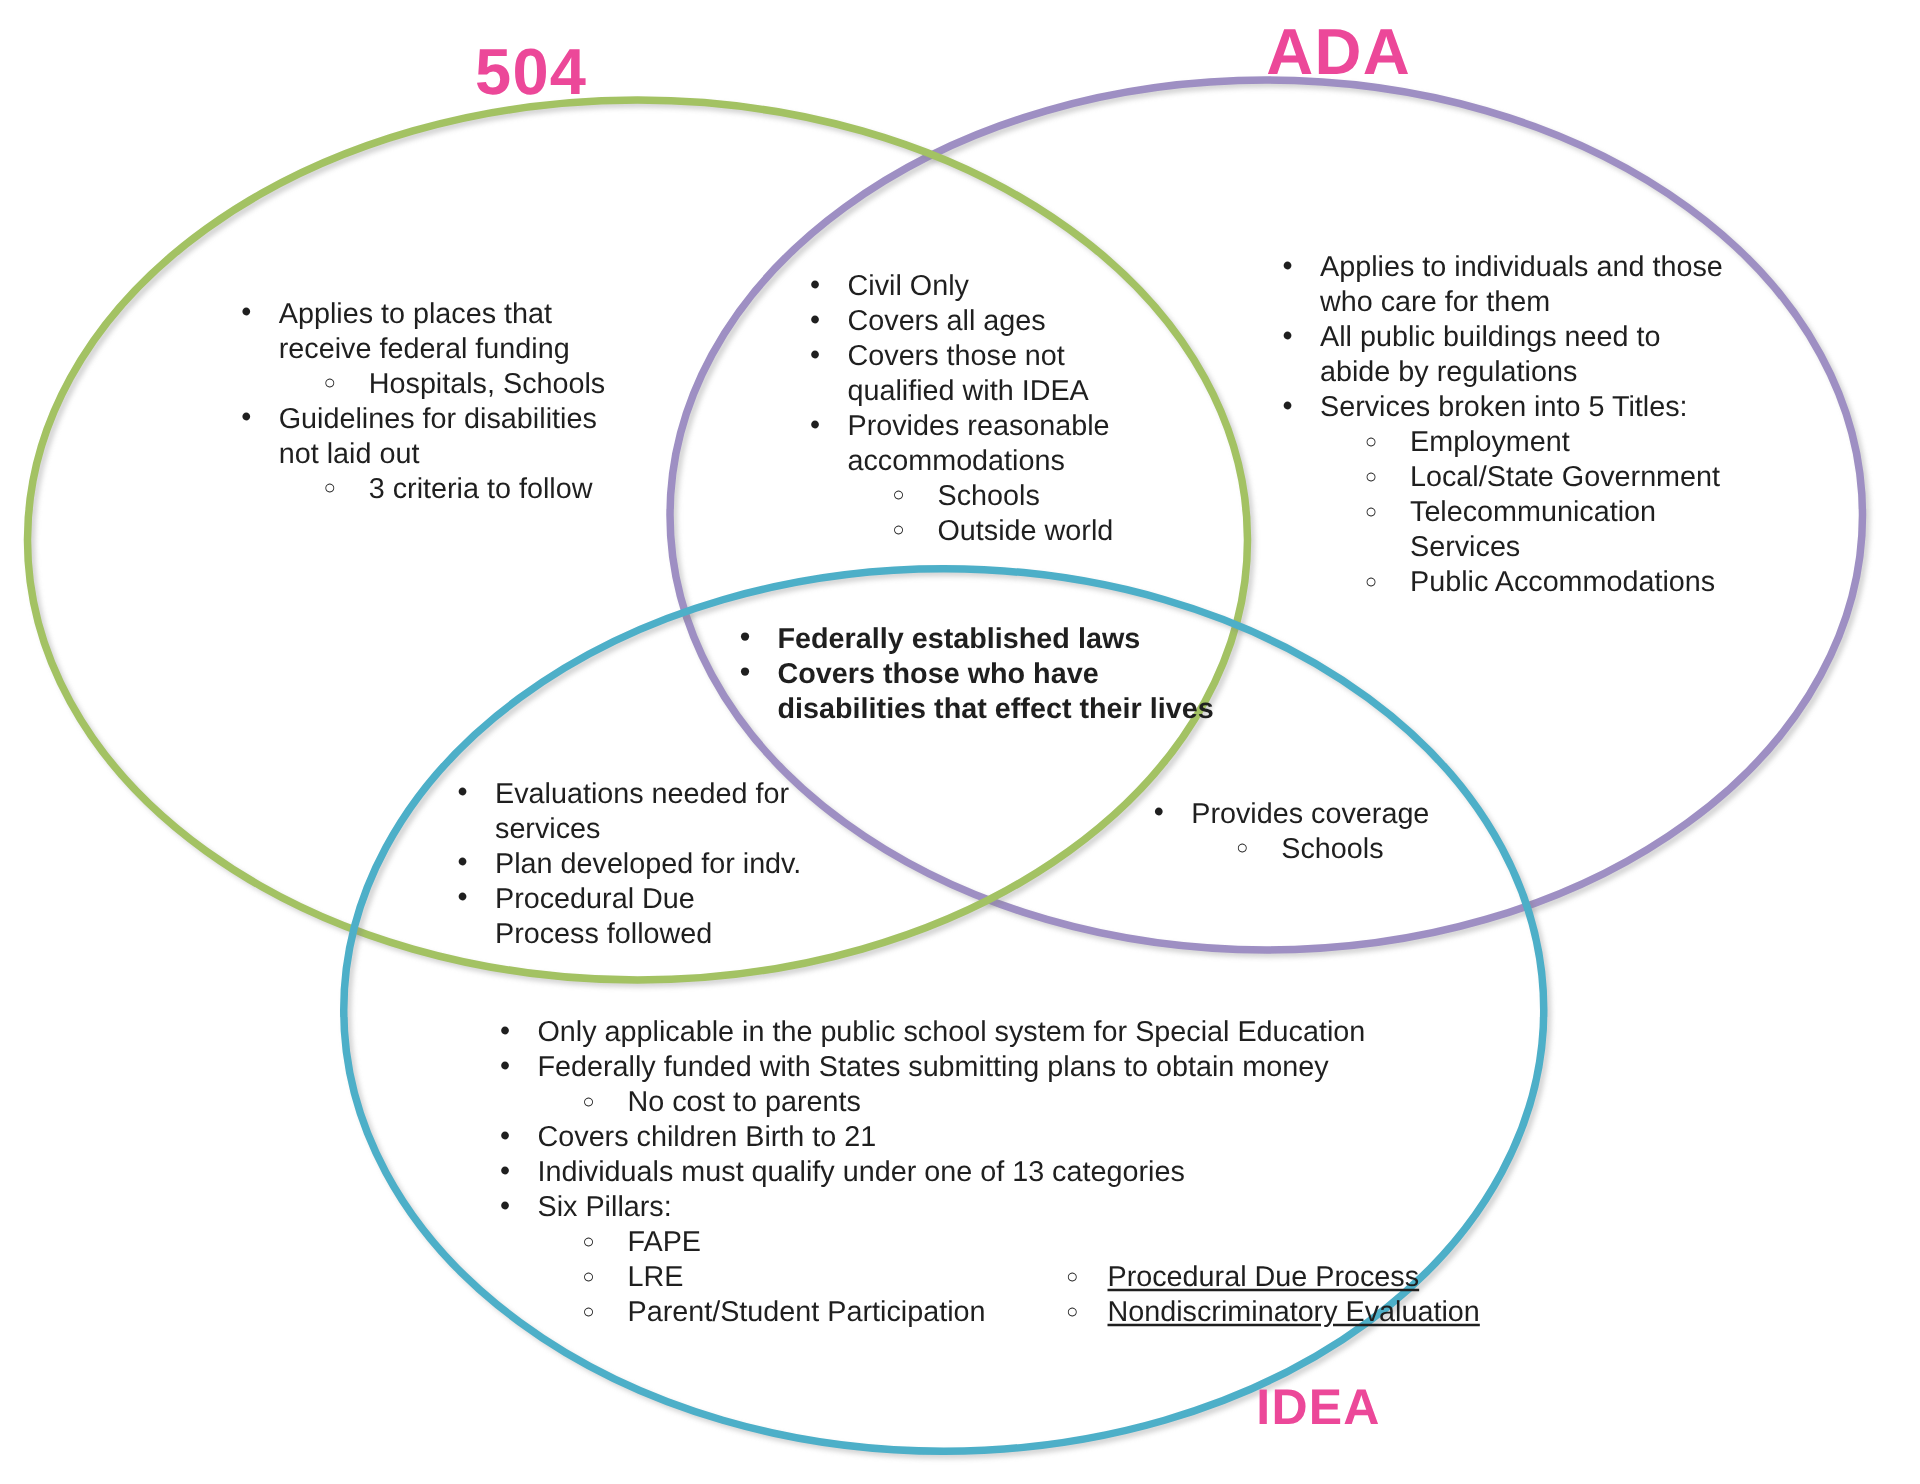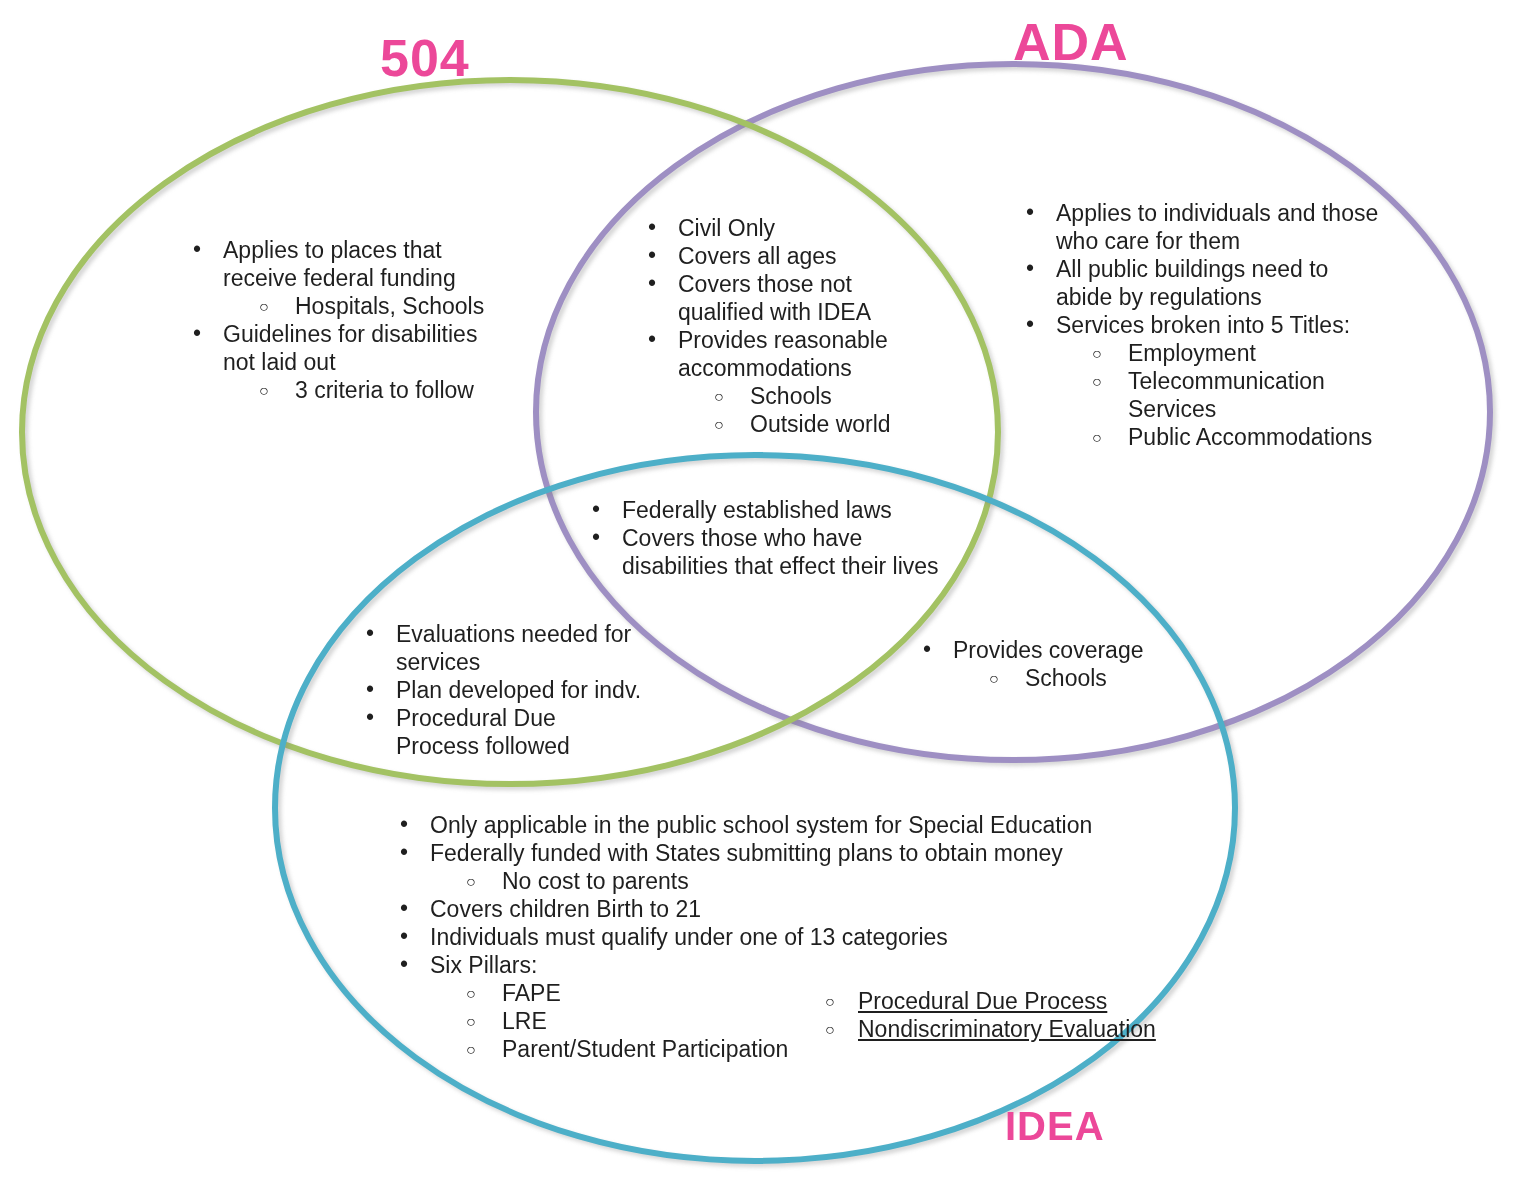--- a/index.html
+++ b/index.html
@@ -21,29 +21,29 @@
   #label-504{left:380px;top:32px;font-size:52px;}
   #label-ada{left:1013px;top:16px;font-size:52px;}
   #label-idea{left:1005px;top:1106px;font-size:40px;}
   .region{
     position:absolute;font-size:23px;line-height:28px;
   }
   .b1{position:relative;padding-left:38px;white-space:pre-line;}
   .b1::before{content:"\2022";position:absolute;left:8px;top:-1px;}
   .b2{position:relative;padding-left:110px;white-space:pre-line;}
   .b2::before{content:"\25CB";position:absolute;left:74px;top:1px;font-size:16px;}
-  .two-col{display:flex;align-items:center;}
+  .two-col{display:flex;align-items:flex-end;gap:28px;}
   .col1{width:433px;flex:none;}
   .col2{flex:none;margin-top:-13px;}
   .col2 .b2{padding-left:33px;text-decoration:underline;}
   .col2 .b2::before{left:0;}
   .r-504only{left:185px;top:216px;width:330px;margin-top:20px;}
   .r-504ada{left:640px;top:214px;width:300px;}
   .r-adaonly{left:1018px;top:199px;width:420px;}
-  .r-center{left:584px;top:496px;width:450px;}
+  .r-center{left:584px;top:496px;width:450px;font-weight:bold;}
   .r-504idea{left:358px;top:620px;width:320px;}
   .r-adaidea{left:915px;top:636px;width:310px;}
   .r-ideaonly{left:392px;top:811px;width:770px;}
 </style>
 </head>
 <body>
 
 <svg class="venn" width="1536" height="1187" viewBox="0 0 1536 1187">
   <ellipse cx="1013" cy="412" rx="477" ry="348" stroke="#9e8fc3"></ellipse>
   <ellipse cx="510" cy="432" rx="488" ry="352" stroke="#a3c263"></ellipse>
@@ -74,20 +74,21 @@
     <div class="b2">Outside world</div>
   </div>
 
 <div class="region r-adaonly">
     <div class="b1">Applies to individuals and those
 who care for them</div>
     <div class="b1">All public buildings need to
 abide by regulations</div>
     <div class="b1">Services broken into 5 Titles:</div>
     <div class="b2">Employment</div>
+    <div class="b2">Local/State Government</div>
     <div class="b2">Telecommunication
 Services</div>
     <div class="b2">Public Accommodations</div>
   </div>
 
 <div class="region r-center">
     <div class="b1">Federally established laws</div>
     <div class="b1">Covers those who have
 disabilities that effect their lives</div>
   </div>

